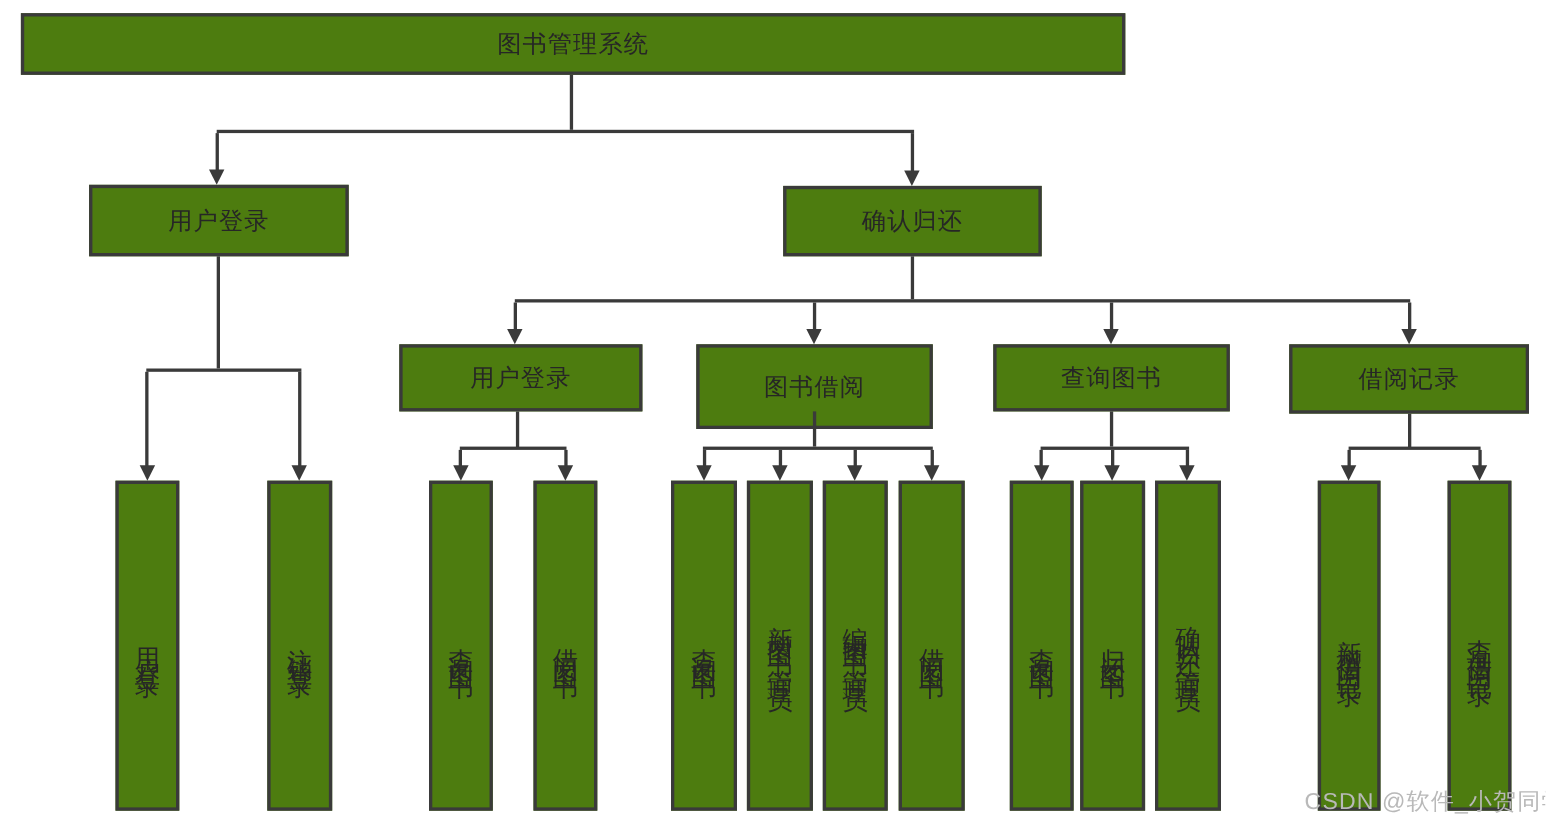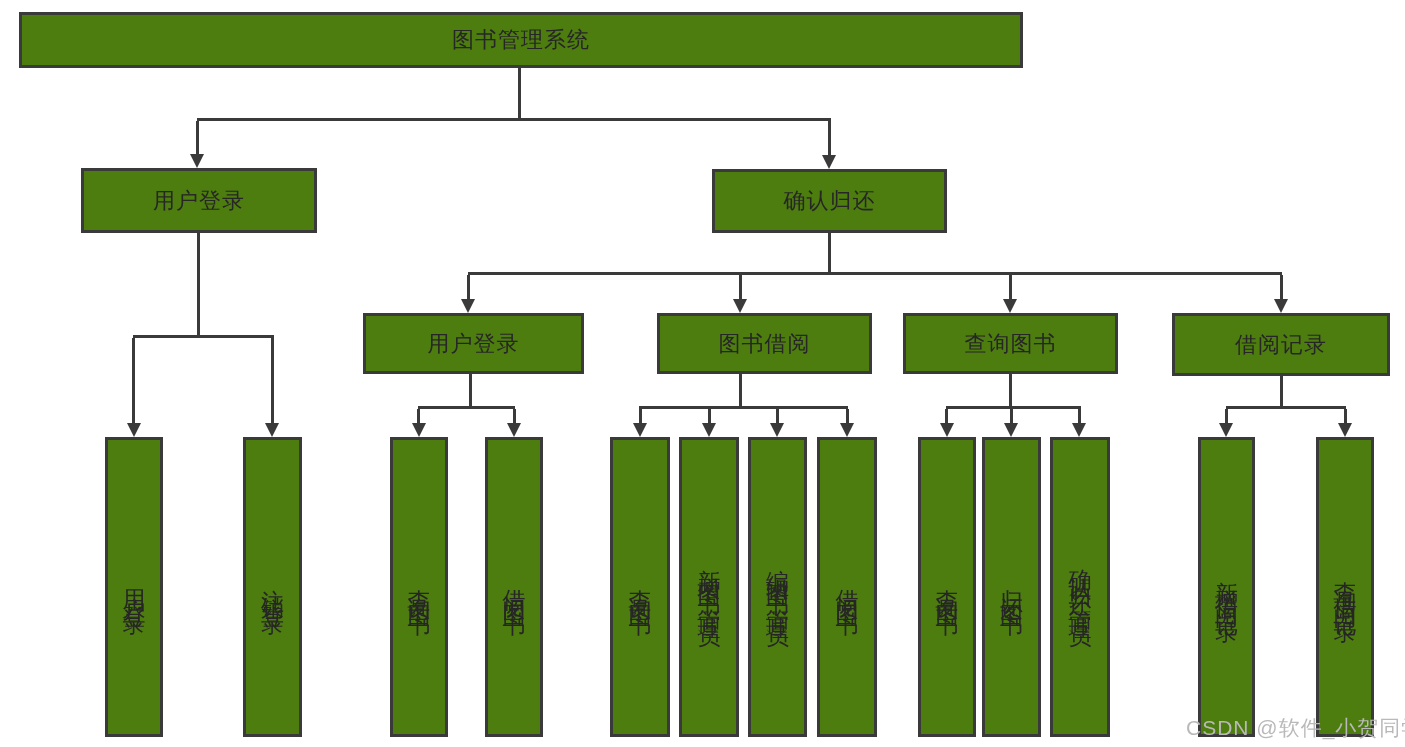--- a/index.html
+++ b/index.html
@@ -42,21 +42,21 @@
   </div>
 
   <div class="node hnode" style="left:712px;top:169px;width:235px;height:64px">
     <span>确认归还</span>
   </div>
 
   <div class="node hnode" style="left:363px;top:313px;width:221px;height:61px">
     <span>用户登录</span>
   </div>
 
-  <div class="node hnode" style="left:657px;top:313px;width:215px;height:61px">
+  <div class="node hnode" style="left:633px;top:313px;width:215px;height:77px">
     <span>图书借阅</span>
   </div>
 
   <div class="node hnode" style="left:903px;top:313px;width:215px;height:61px">
     <span>查询图书</span>
   </div>
 
   <div class="node hnode" style="left:1172px;top:313px;width:218px;height:63px">
     <span>借阅记录</span>
   </div>

